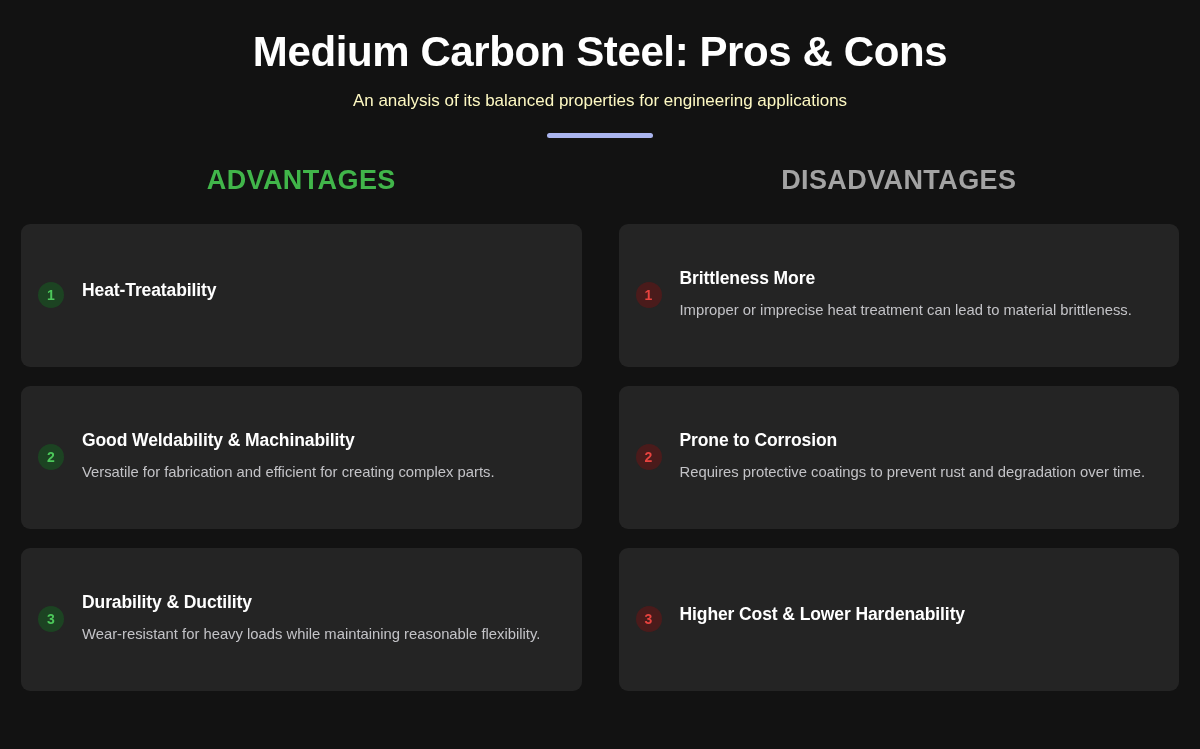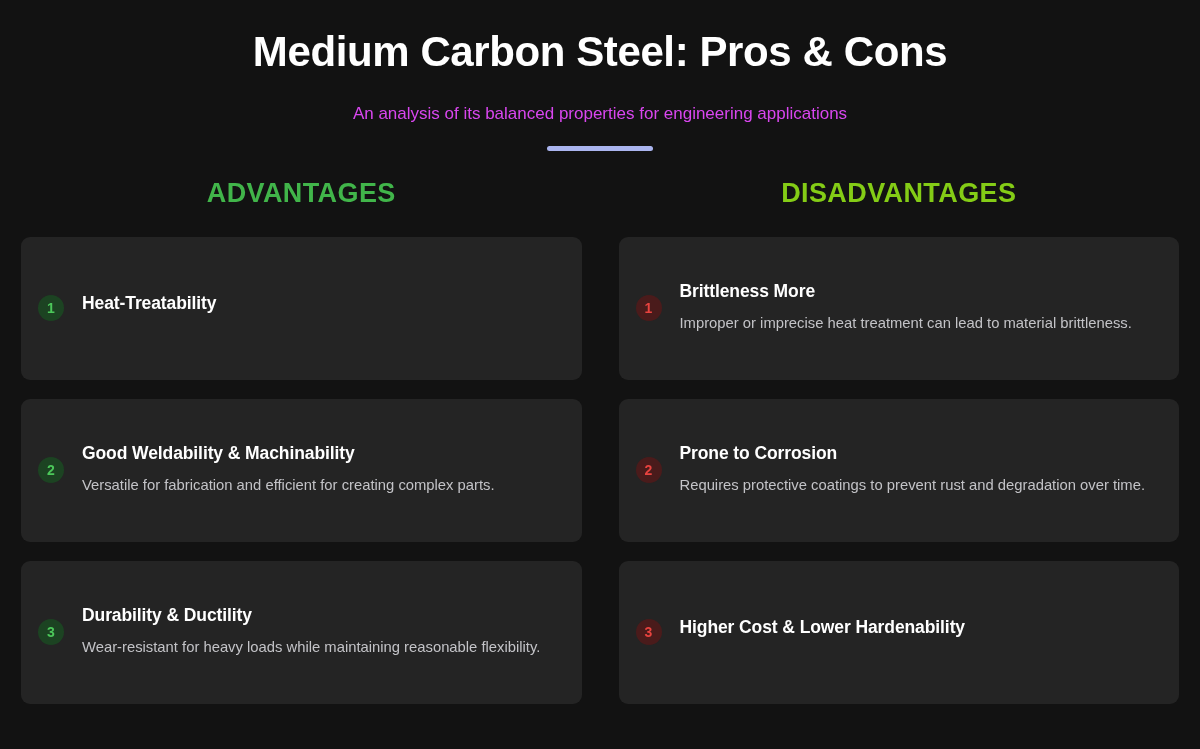--- a/index.html
+++ b/index.html
@@ -34,24 +34,24 @@
 
   .page-title {
     font-size: 42px;
     font-weight: 700;
     color: #ffffff;
     letter-spacing: -0.4px;
     line-height: 1.22;
   }
 
   .page-subtitle {
-    margin-top: 26px;
+    margin-top: 13px;
     font-size: 17px;
     font-weight: 400;
-    color: #d946ef;
+    color: #fef9c3;
     line-height: 1.3;
   }
 
   .title-divider {
     width: 106px;
     height: 5px;
     border-radius: 3px;
     background: #aab4ee;
     margin: 21px auto 0 auto;
   }
@@ -76,21 +76,21 @@
     text-align: center;
     font-size: 27px;
     font-weight: 700;
     letter-spacing: 0.4px;
     margin-top: 26px;
     margin-bottom: 27px;
     line-height: 1.2;
   }
 
   .column-heading.pros  { color: #41b54a; }
-  .column-heading.cons  { color: #84cc16; }
+  .column-heading.cons  { color: #a3a3a3; }
 
   .card-list {
     display: flex;
     flex-direction: column;
     gap: 19px;
   }
 
   
   .card {
     background: #242424;

